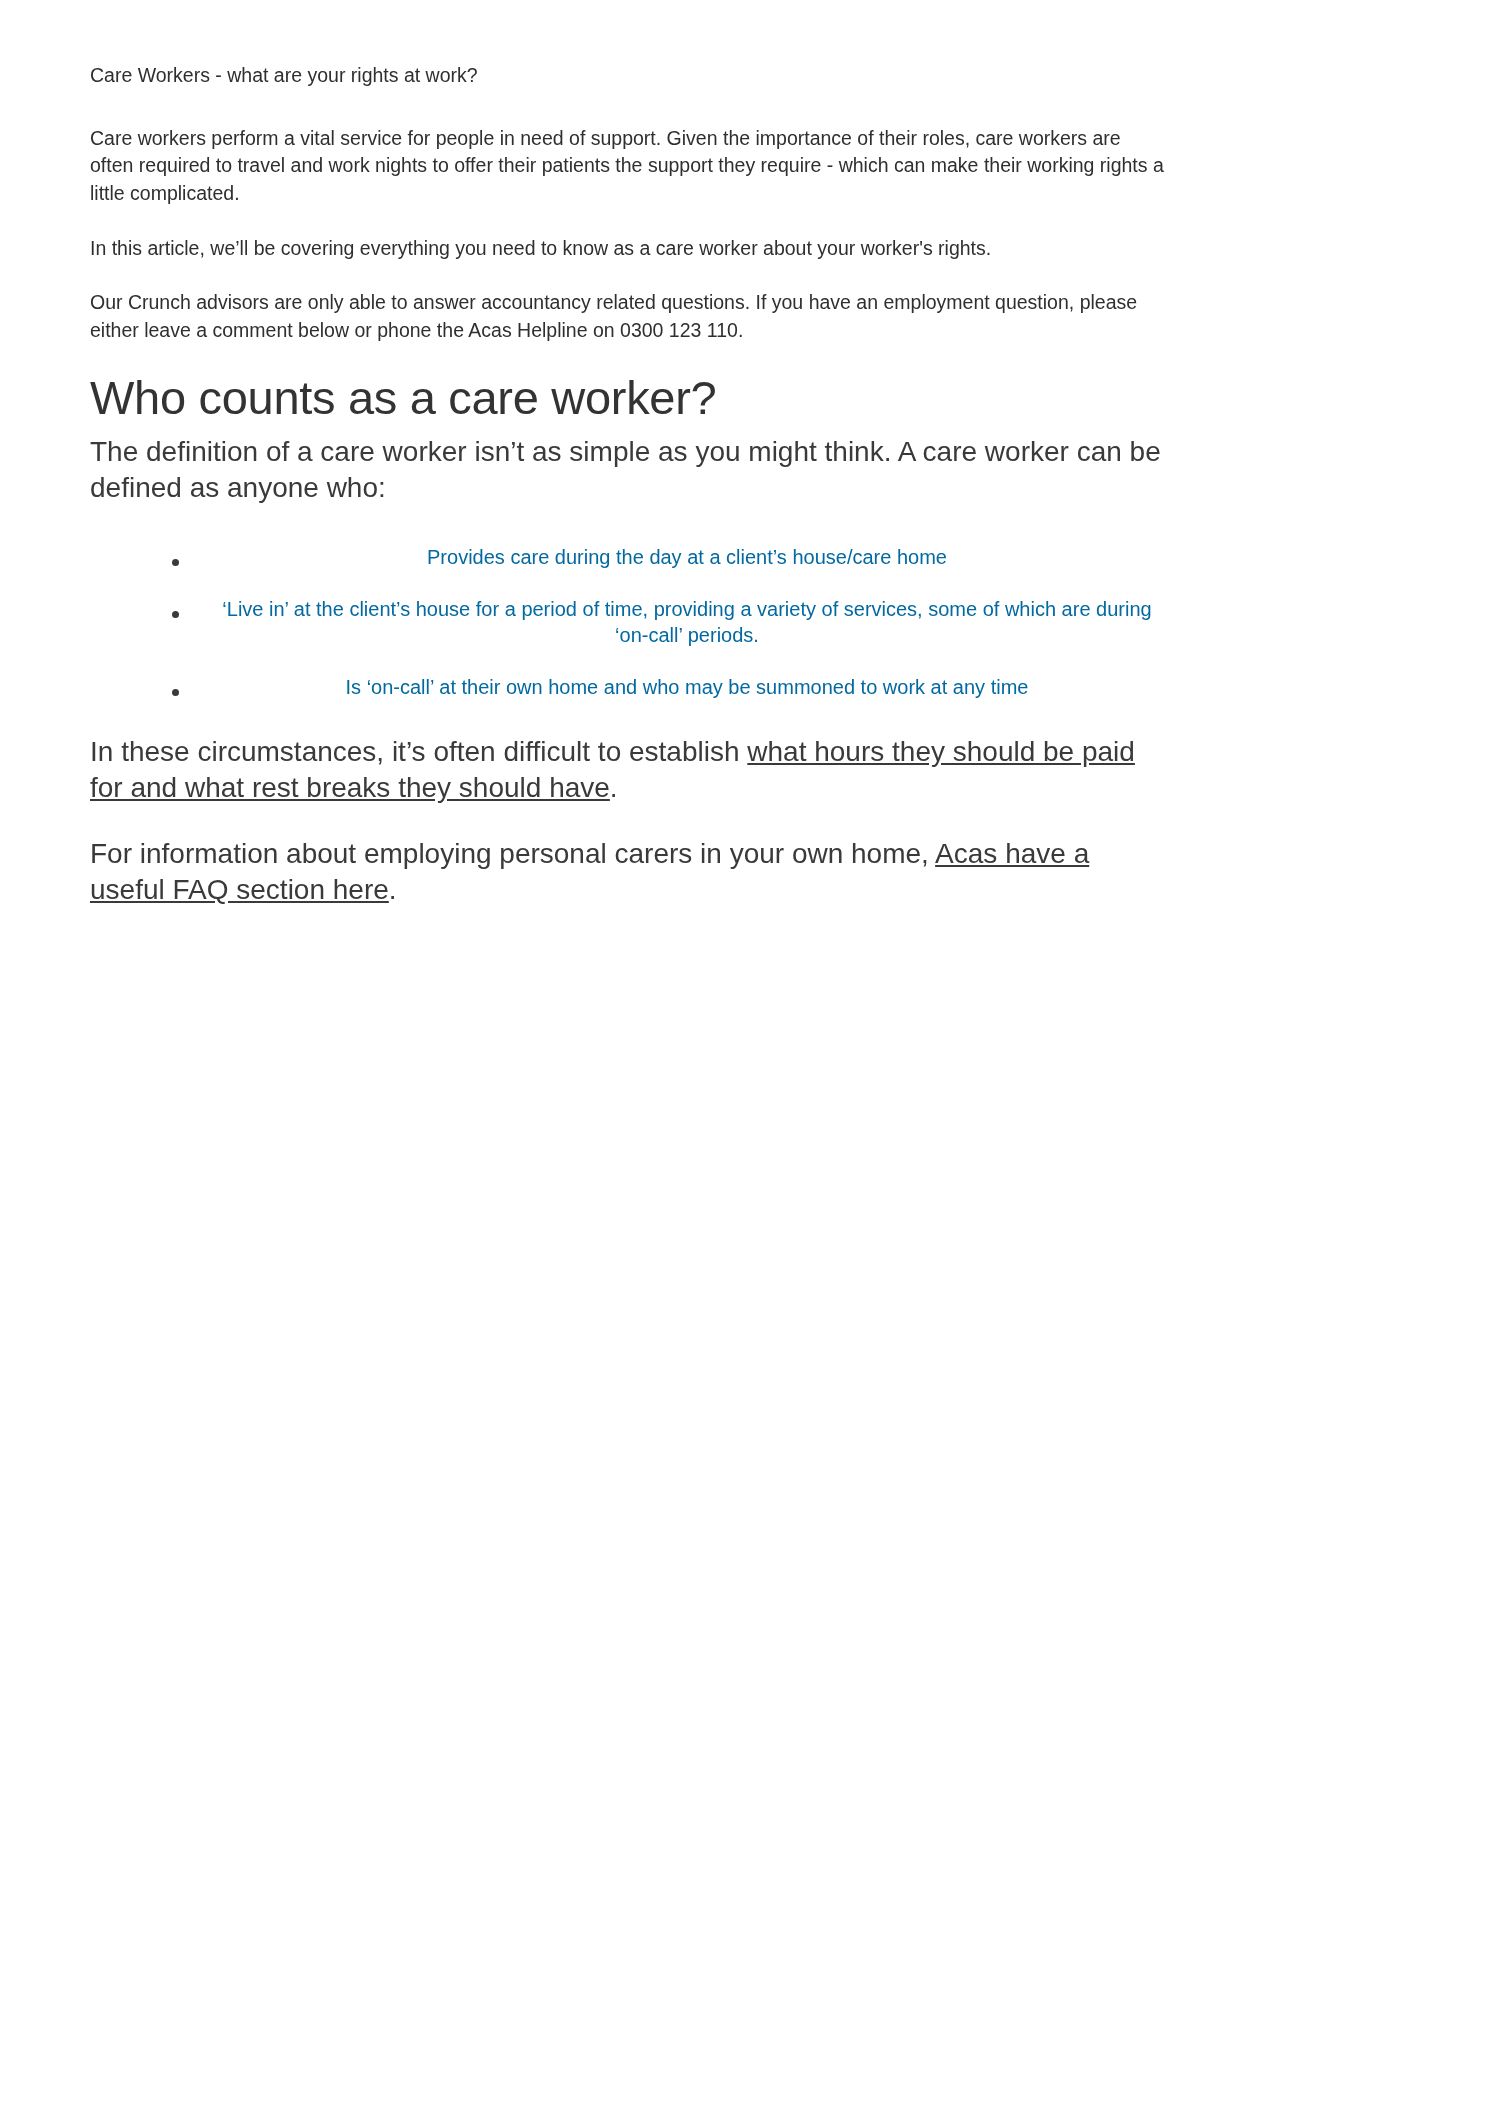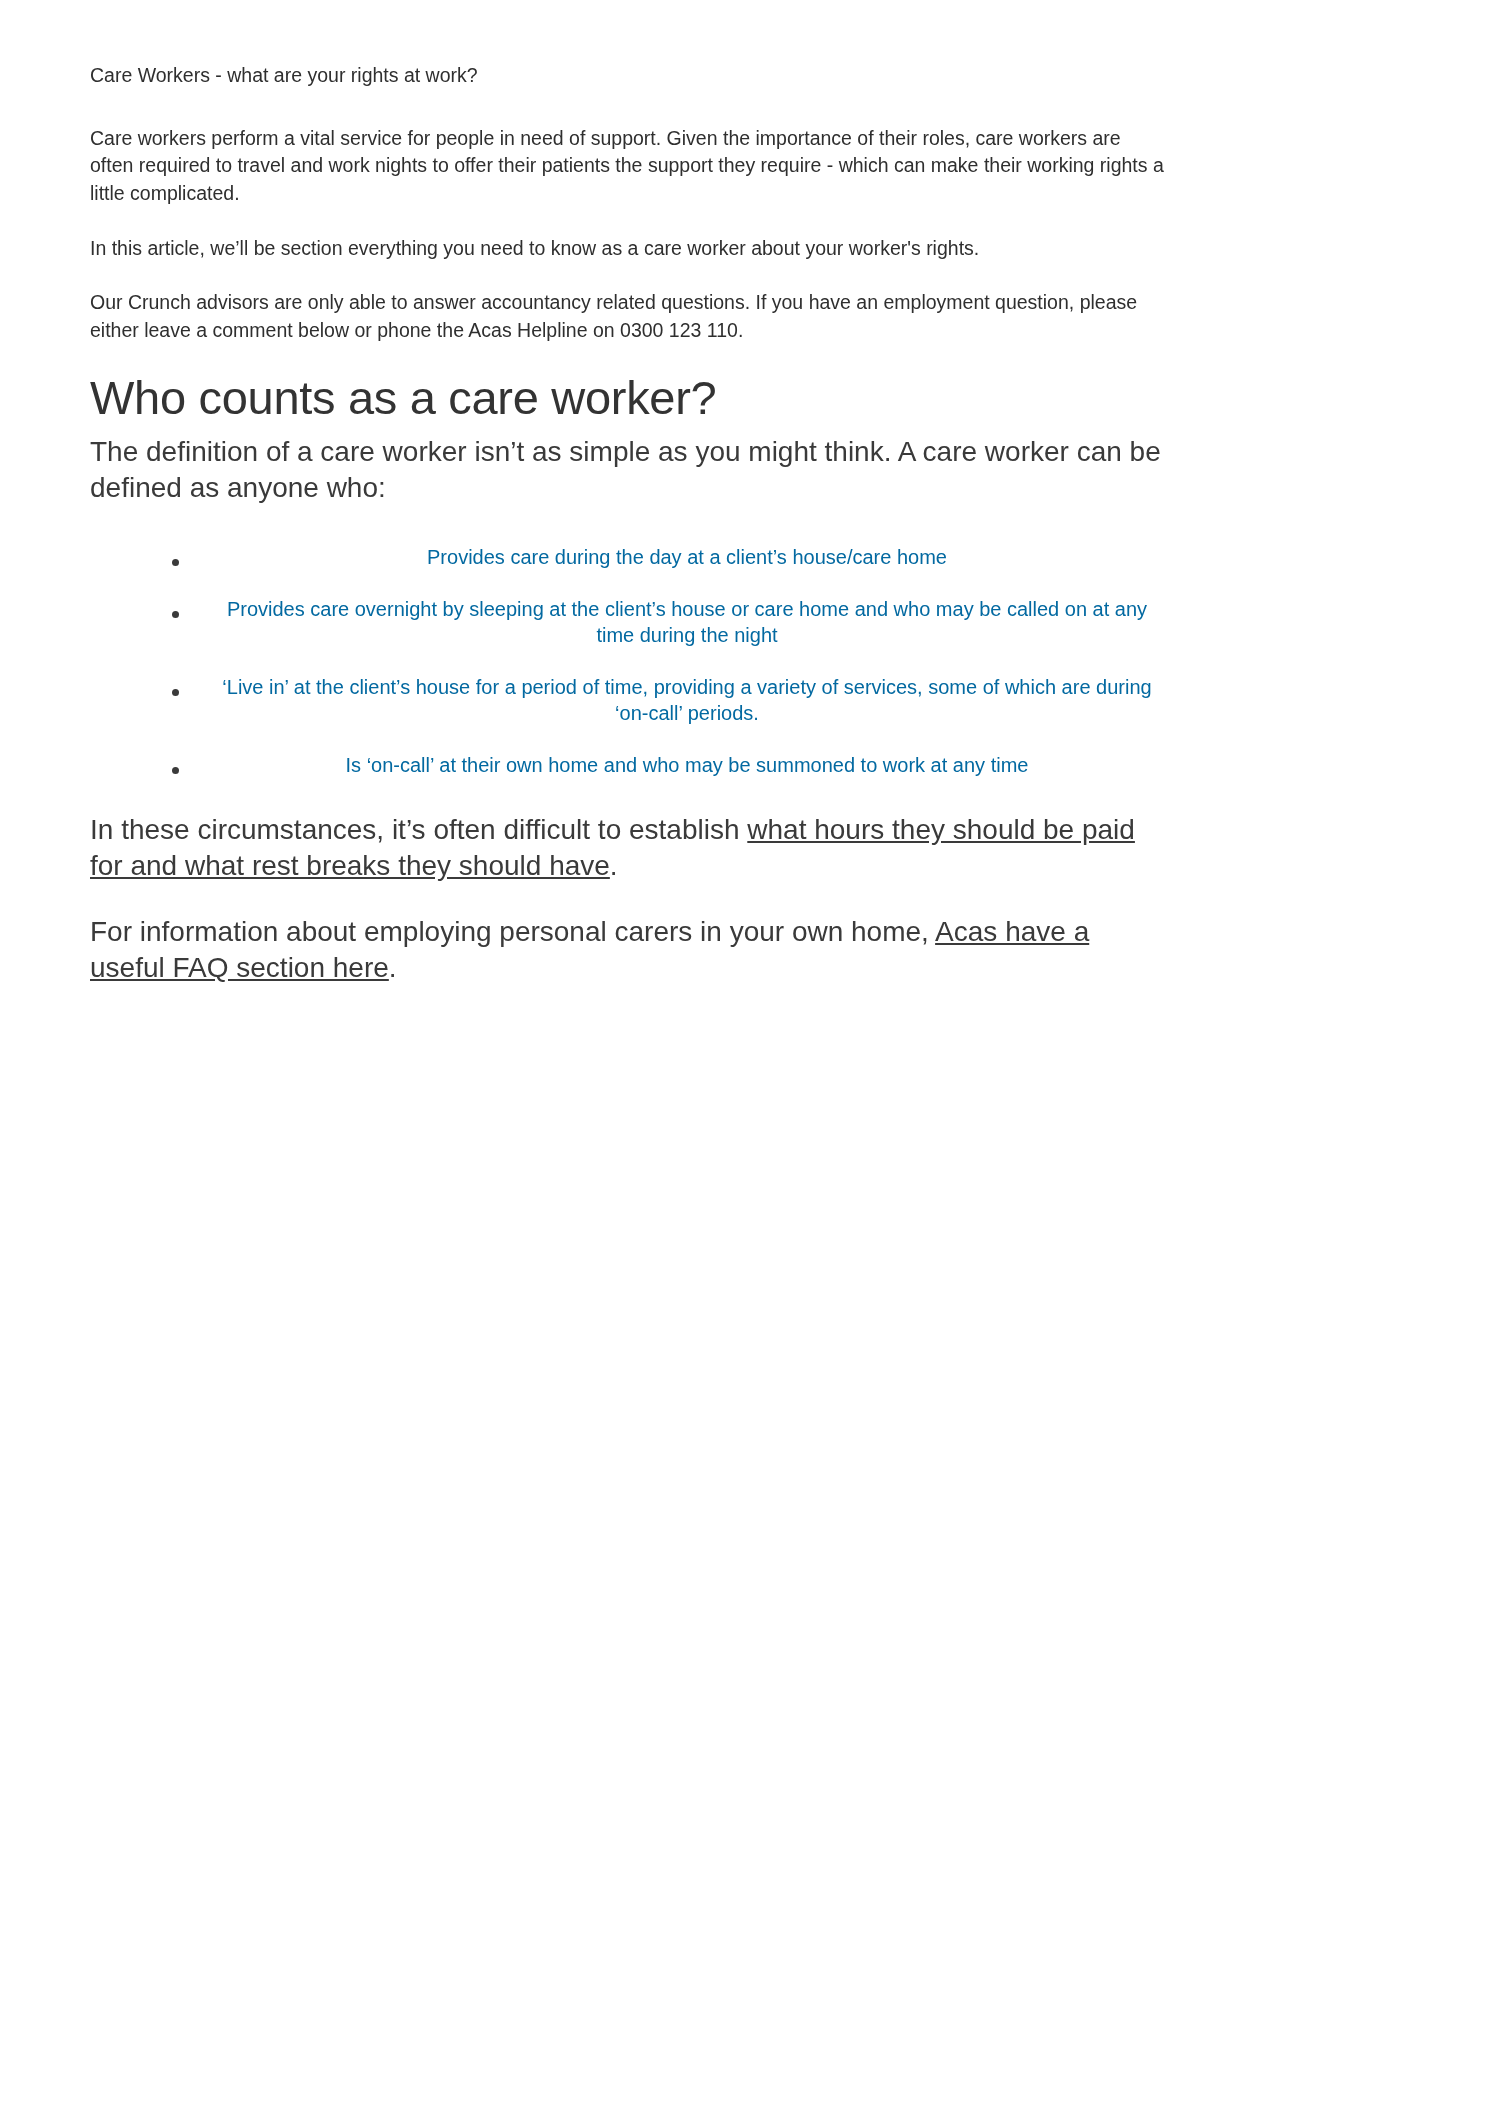--- a/index.html
+++ b/index.html
@@ -89,33 +89,32 @@
   }
 </style>
 </head>
 <body>
 
 <div class="page">
 
   <div class="intro">
     <p class="first">Care Workers - what are your rights at work?</p>
     <p>Care workers perform a vital service for people in need of support. Given the importance of their roles, care workers are often required to travel and work nights to offer their patients the support they require - which can make their working rights a little complicated.</p>
-    <p>In this article, we’ll be section everything you need to know as a care worker about your worker's rights.</p>
+    <p>In this article, we’ll be covering everything you need to know as a care worker about your worker's rights.</p>
     <p>Our Crunch advisors are only able to answer accountancy related questions. If you have an employment question, please either leave a comment below or phone the Acas Helpline on 0300 123 110.</p>
   </div>
 
   <h1 class="section-title">Who counts as a care worker?</h1>
 
   <div class="body-text">
 
     <p class="lead">The definition of a care worker isn’t as simple as you might think. A care worker can be defined as anyone who:</p>
 
     <ul class="definition-list">
       <li>Provides care during the day at a client’s house/care home</li>
-      <li>Provides care overnight by sleeping at the client’s house or care home and who may be called on at any time during the night</li>
       <li>‘Live in’ at the client’s house for a period of time, providing a variety of services, some of which are during ‘on-call’ periods.</li>
       <li>Is ‘on-call’ at their own home and who may be summoned to work at any time</li>
     </ul>
 
     <p><span>In these circumstances, it’s often difficult to establish </span><a class="link">what hours they should be paid for and what rest breaks they should have</a><span>.</span></p>
 
 
     <p><span>For information about employing personal carers in your own home, </span><a class="link">Acas have a useful FAQ section here</a><span>.</span></p>
 
   </div>

